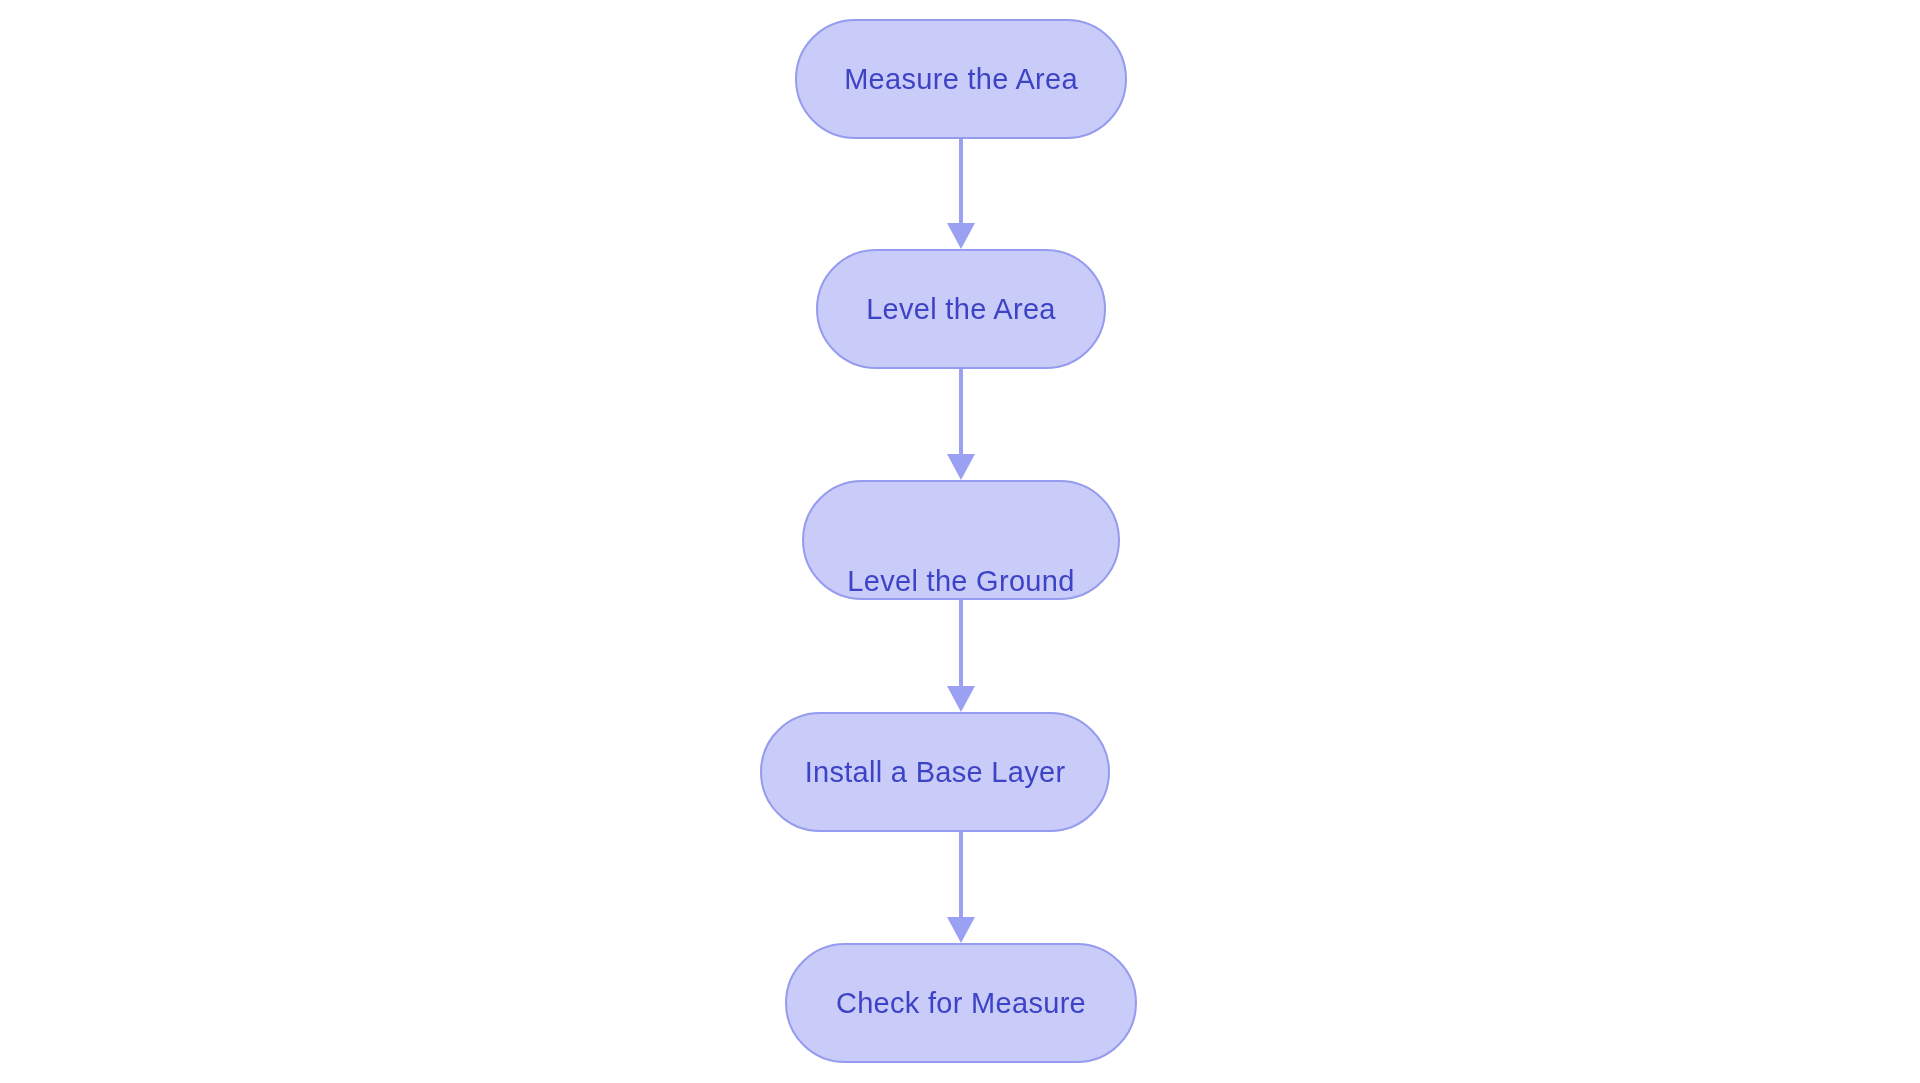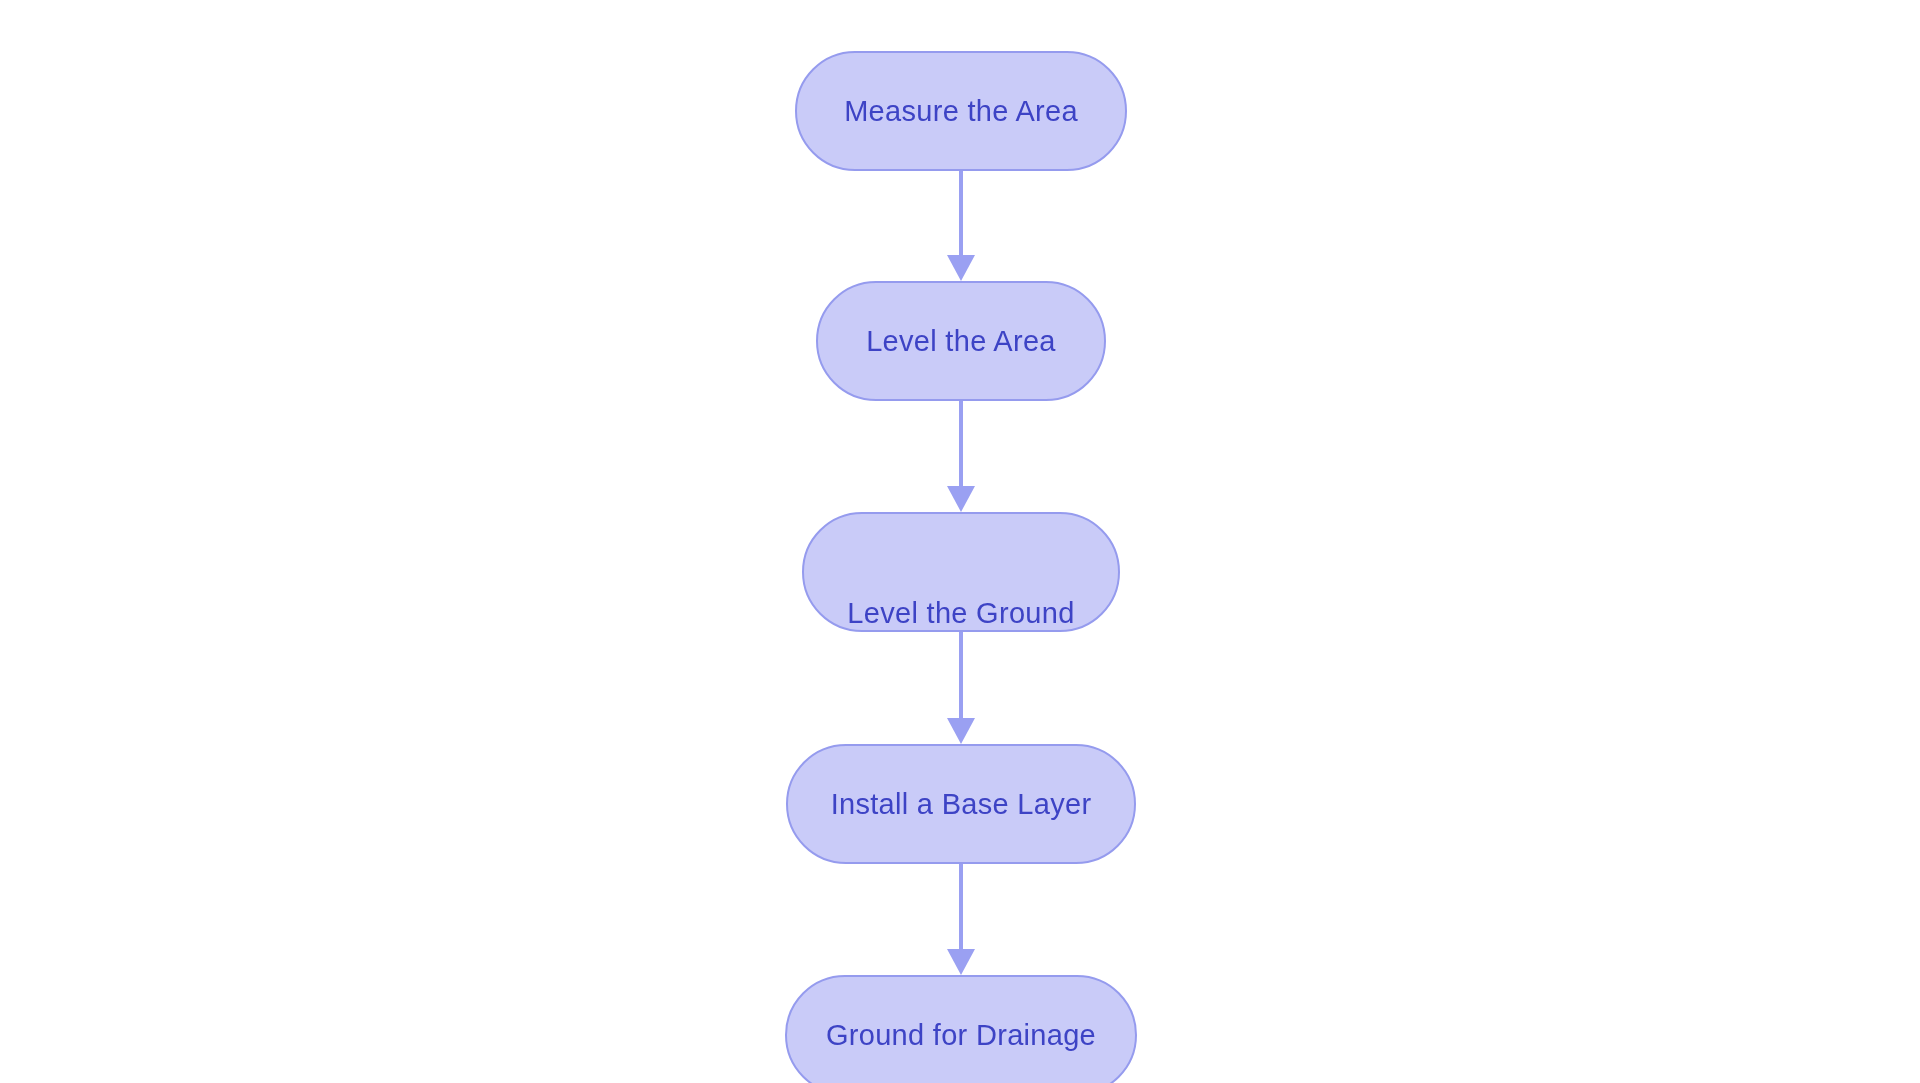--- a/index.html
+++ b/index.html
@@ -15,21 +15,20 @@
     height: 1083px;
     background: var(--background);
     font-family: "Liberation Sans", "DejaVu Sans", sans-serif;
     overflow: hidden;
   }
   .canvas {
     position: relative;
     width: 1920px;
     height: 1016px;
     background: var(--background);
-    margin-top: 32px;
   }
   .node {
     position: absolute;
     height: 120px;
     border: 2px solid var(--node-border);
     background: var(--node-fill);
     border-radius: 60px;
     display: flex;
     align-items: center;
     justify-content: center;
@@ -59,21 +58,21 @@
     flex: 0 0 auto;
     border-left: 14px solid transparent;
     border-right: 14px solid transparent;
     border-top: 26px solid var(--arrow);
   }
 
   
   .n0 { left: 795px; top: 19px;  width: 332px; }
   .n1 { left: 816px; top: 249px; width: 290px; }
   .n2 { left: 802px; top: 480px; width: 318px; align-items: flex-end; }
-  .n3 { left: 786px; top: 712px; width: 350px; }
+  .n3 { left: 760px; top: 712px; width: 350px; }
   .n4 { left: 785px; top: 943px; width: 352px; }
 
   
   .a0 { left: 947px; top: 139px; height: 110px; }
   .a1 { left: 947px; top: 369px; height: 111px; }
   .a2 { left: 947px; top: 600px; height: 112px; }
   .a3 { left: 947px; top: 832px; height: 111px; }
 </style>
 </head>
 <body>
@@ -110,16 +109,16 @@
   <div class="node n3">
     <span class="node-label">Install a Base Layer</span>
   </div>
 
   <div class="arrow a3">
     <div class="arrow-line"></div>
     <div class="arrow-head"></div>
   </div>
 
   <div class="node n4">
-    <span class="node-label">Ground for Drainage</span>
+    <span class="node-label">Check for Measure</span>
   </div>
 
 </div>
 
 </body></html>

